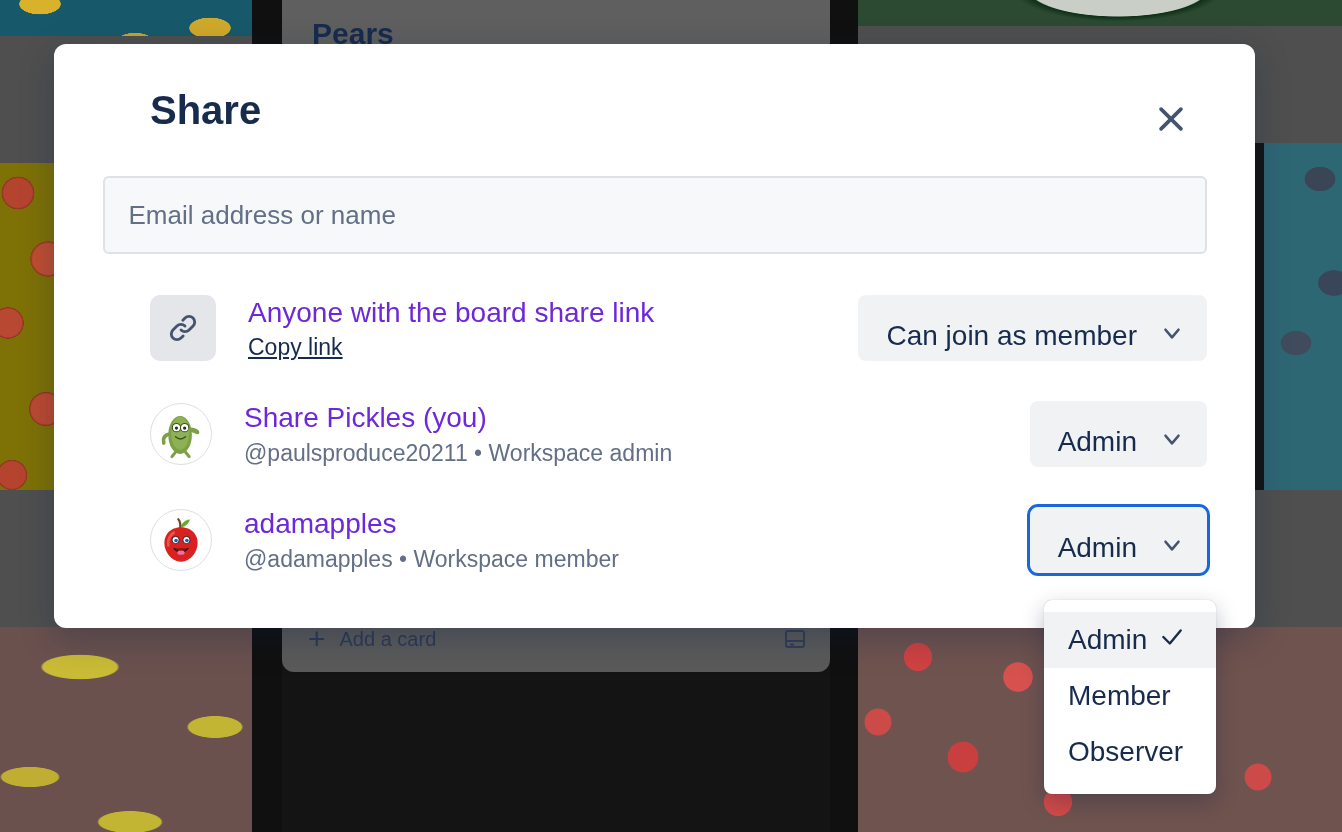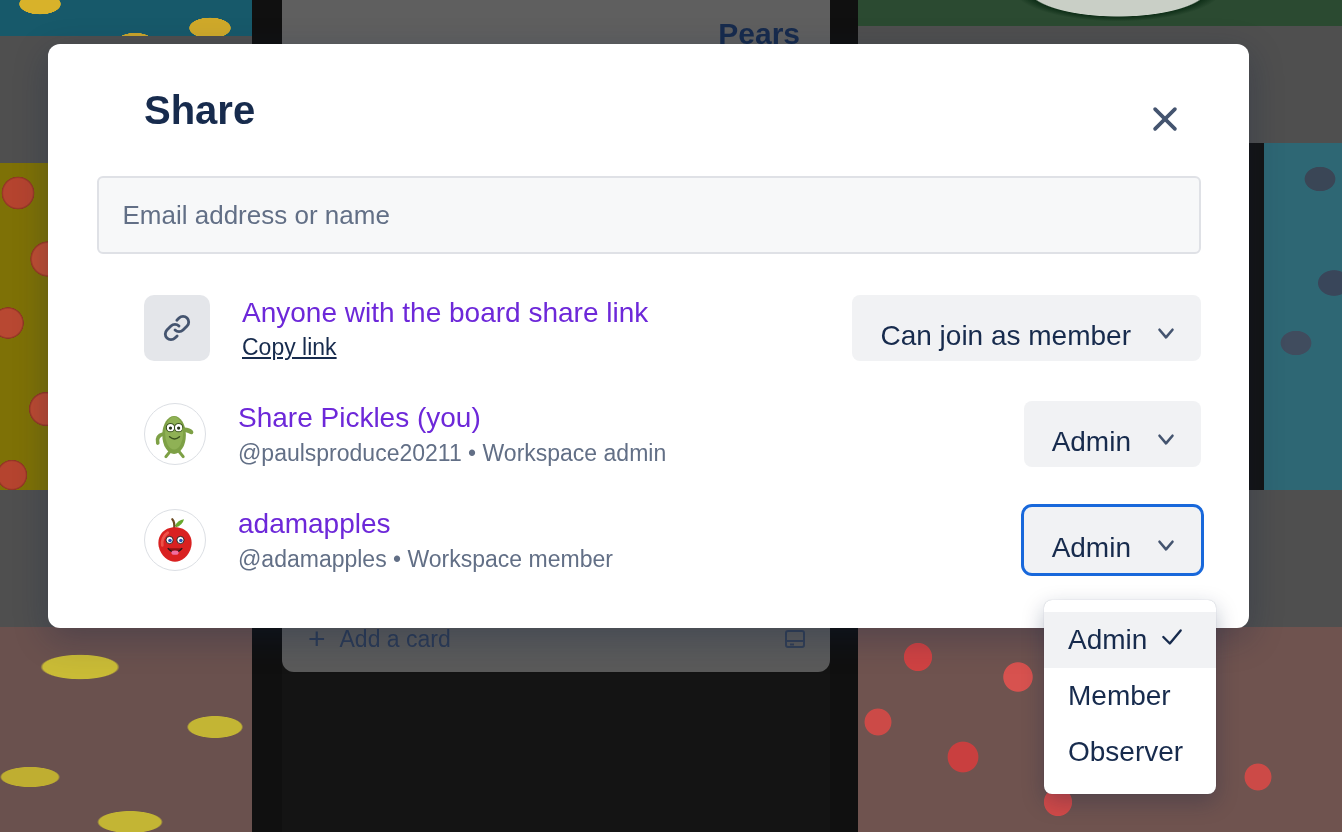--- a/index.html
+++ b/index.html
@@ -81,43 +81,43 @@
 
   
   #board-list {
     position: absolute; left: 282px; top: 0; width: 548px;
     background: rgba(255,255,255,0.32);
     border-radius: 0 0 12px 12px;
     padding: 0;
   }
   #board-list-title {
     font-size: 30px; font-weight: 700; color: #172b4d;
-    padding: 16px 30px 0 30px; line-height: 1.2; text-align: right;
+    padding: 16px 30px 0 30px; line-height: 1.2;
   }
   #add-card-row {
     position: absolute; left: 282px; top: 606px; width: 548px; height: 66px;
     background: rgba(255,255,255,0.3);
     border-radius: 0 0 12px 12px;
     display: flex; align-items: center;
     padding: 0 22px 0 26px;
     color: #2c3b55;
   }
   #add-card-row .plus { font-size: 30px; font-weight: 300; margin-right: 14px; line-height: 1; }
-  #add-card-label { font-size: 23px; }
+  #add-card-label { font-size: 20px; }
   #card-template-icon { margin-left: auto; width: 26px; height: 24px; opacity: .85; }
 
   
   .strip { position: absolute; background: rgba(255,255,255,0.25); }
 
   
   #scrim { position: absolute; inset: 0; background: rgba(0,0,0,0.0); }
 
   
   #share-modal {
-    position: absolute; left: 48px; top: 44px;
+    position: absolute; left: 54px; top: 44px;
     width: 1201px; height: 584px;
     background: #ffffff;
     border-radius: 12px;
     box-shadow: 0 10px 34px rgba(9,30,66,.28);
     padding: 44px 48px 0 48px;
   }
   #modal-header {
     display: flex; align-items: flex-start; justify-content: space-between;
     padding: 0 0 0 0;
   }

